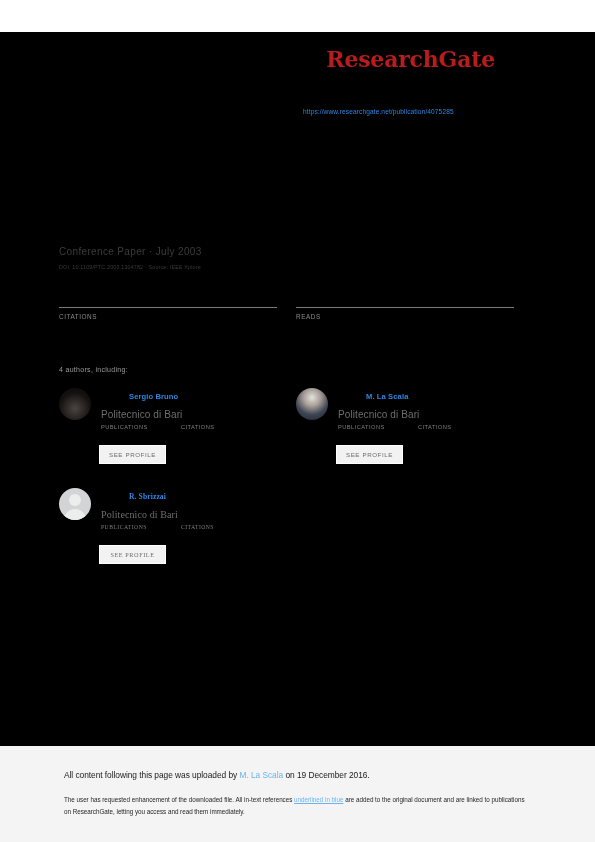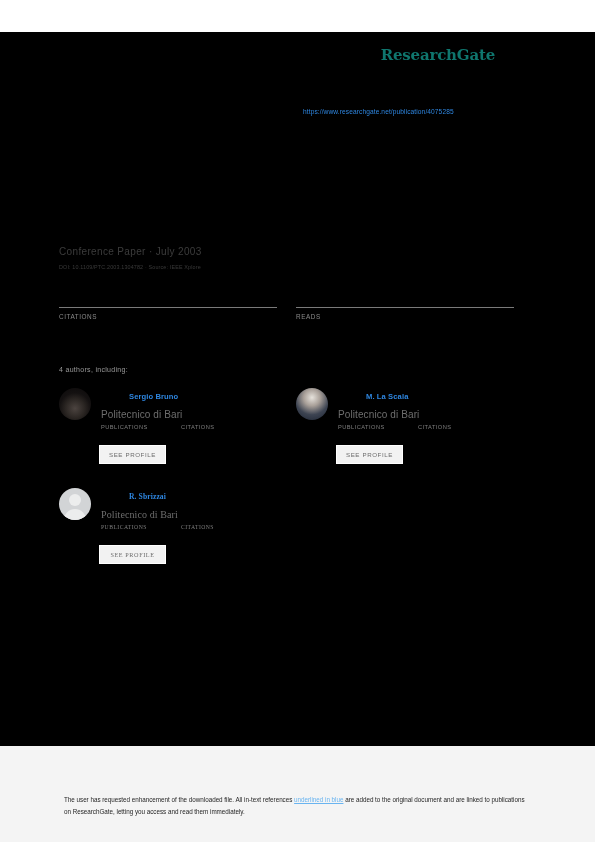--- a/index.html
+++ b/index.html
@@ -39,23 +39,23 @@
     background: #000000;
   }
 
   
   .rg-logo {
     position: absolute;
     right: 100px;
     top: 46px;
     font-family: "DejaVu Serif", serif;
     font-weight: bold;
-    font-size: 15px;
+    font-size: 22px;
     letter-spacing: -0.2px;
-    color: #0f766e;
+    color: #b91c1c;
     white-space: nowrap;
   }
 
   
   .pub-url {
     position: absolute;
     left: 303px;
     top: 108px;
     font-size: 6.6px;
     color: #2e86e0;
@@ -351,18 +351,21 @@
         <span class="num"></span><span>PUBLICATIONS</span>
       </div>
       <div class="author-stat cits">
         <span class="num"></span><span>CITATIONS</span>
       </div>
     </div>
     <div class="see-profile">SEE PROFILE</div>
   </div>
 
   <div class="footer">
+    <div class="footer-line1">
+      <span>All content following this page was uploaded by </span><a href="#">M. La Scala</a><span> on 19 December 2016.</span>
+    </div>
     <div class="footer-para">
       <span>The user has requested enhancement of the downloaded file. All in-text references </span><span class="blue-underline">underlined in blue</span><span> are added to the original document and are linked to publications on ResearchGate, letting you access and read them immediately.</span>
     </div>
   </div>
 
 </div>
 
 </body></html>

